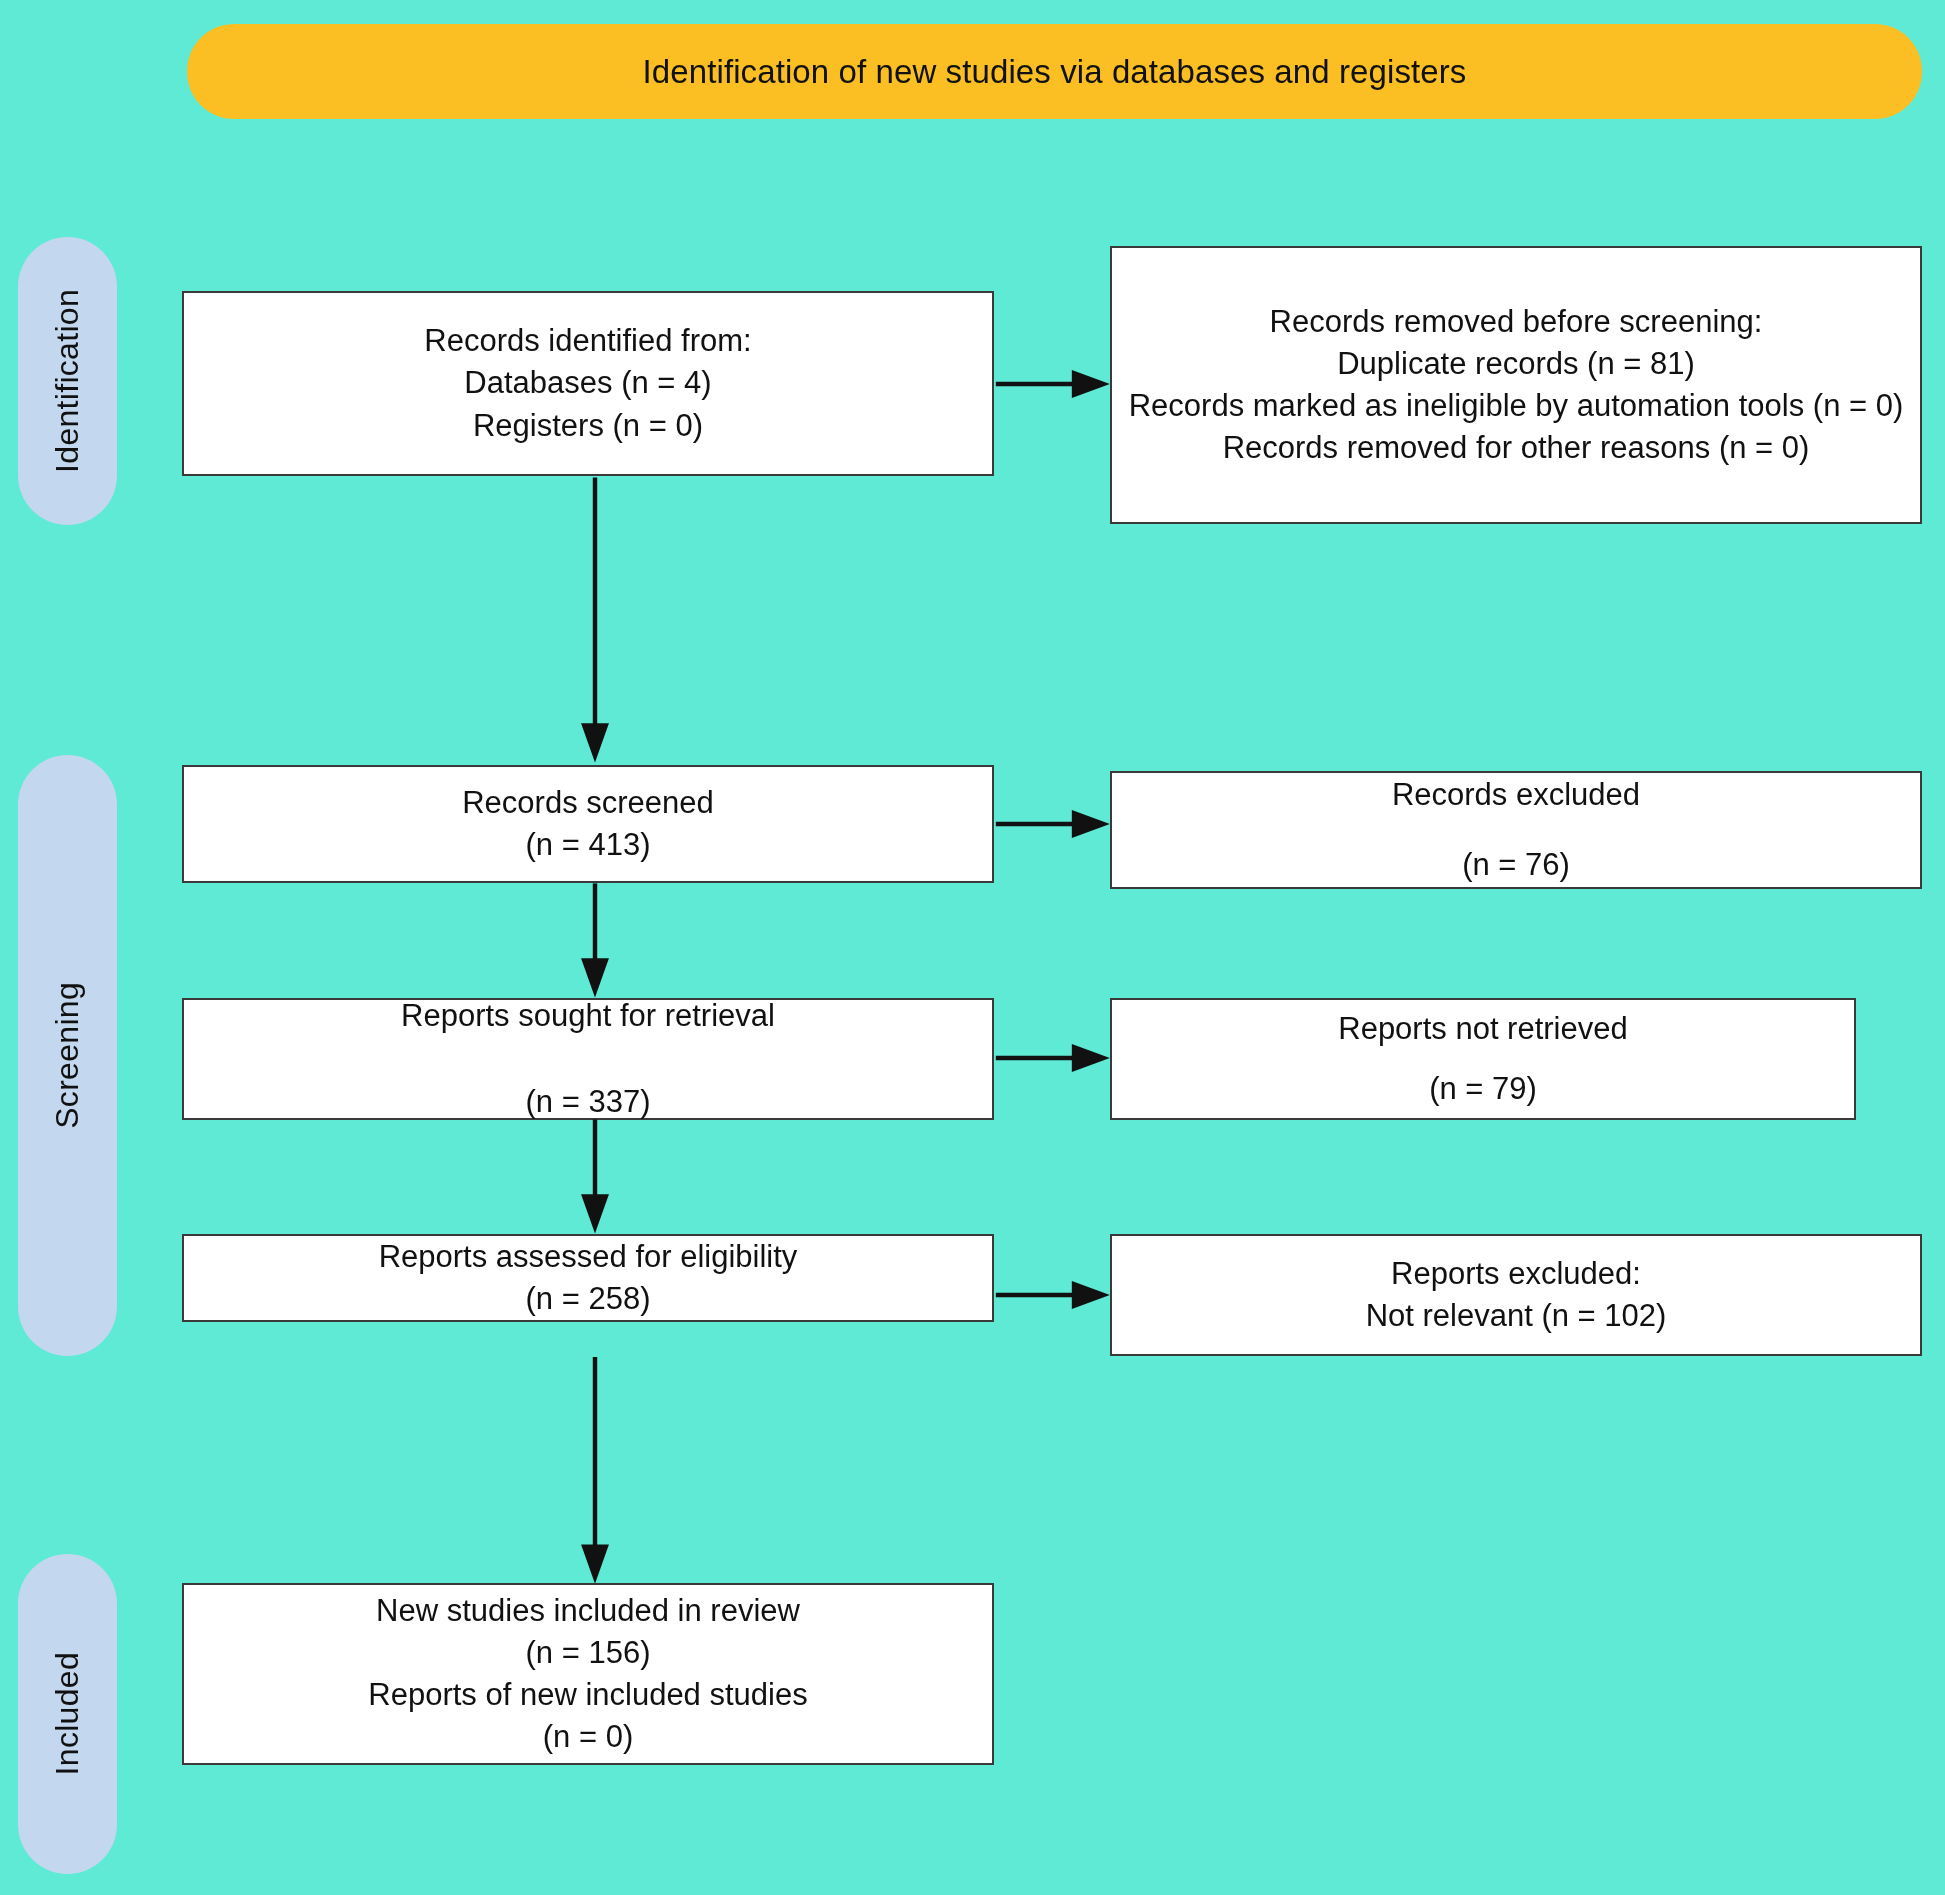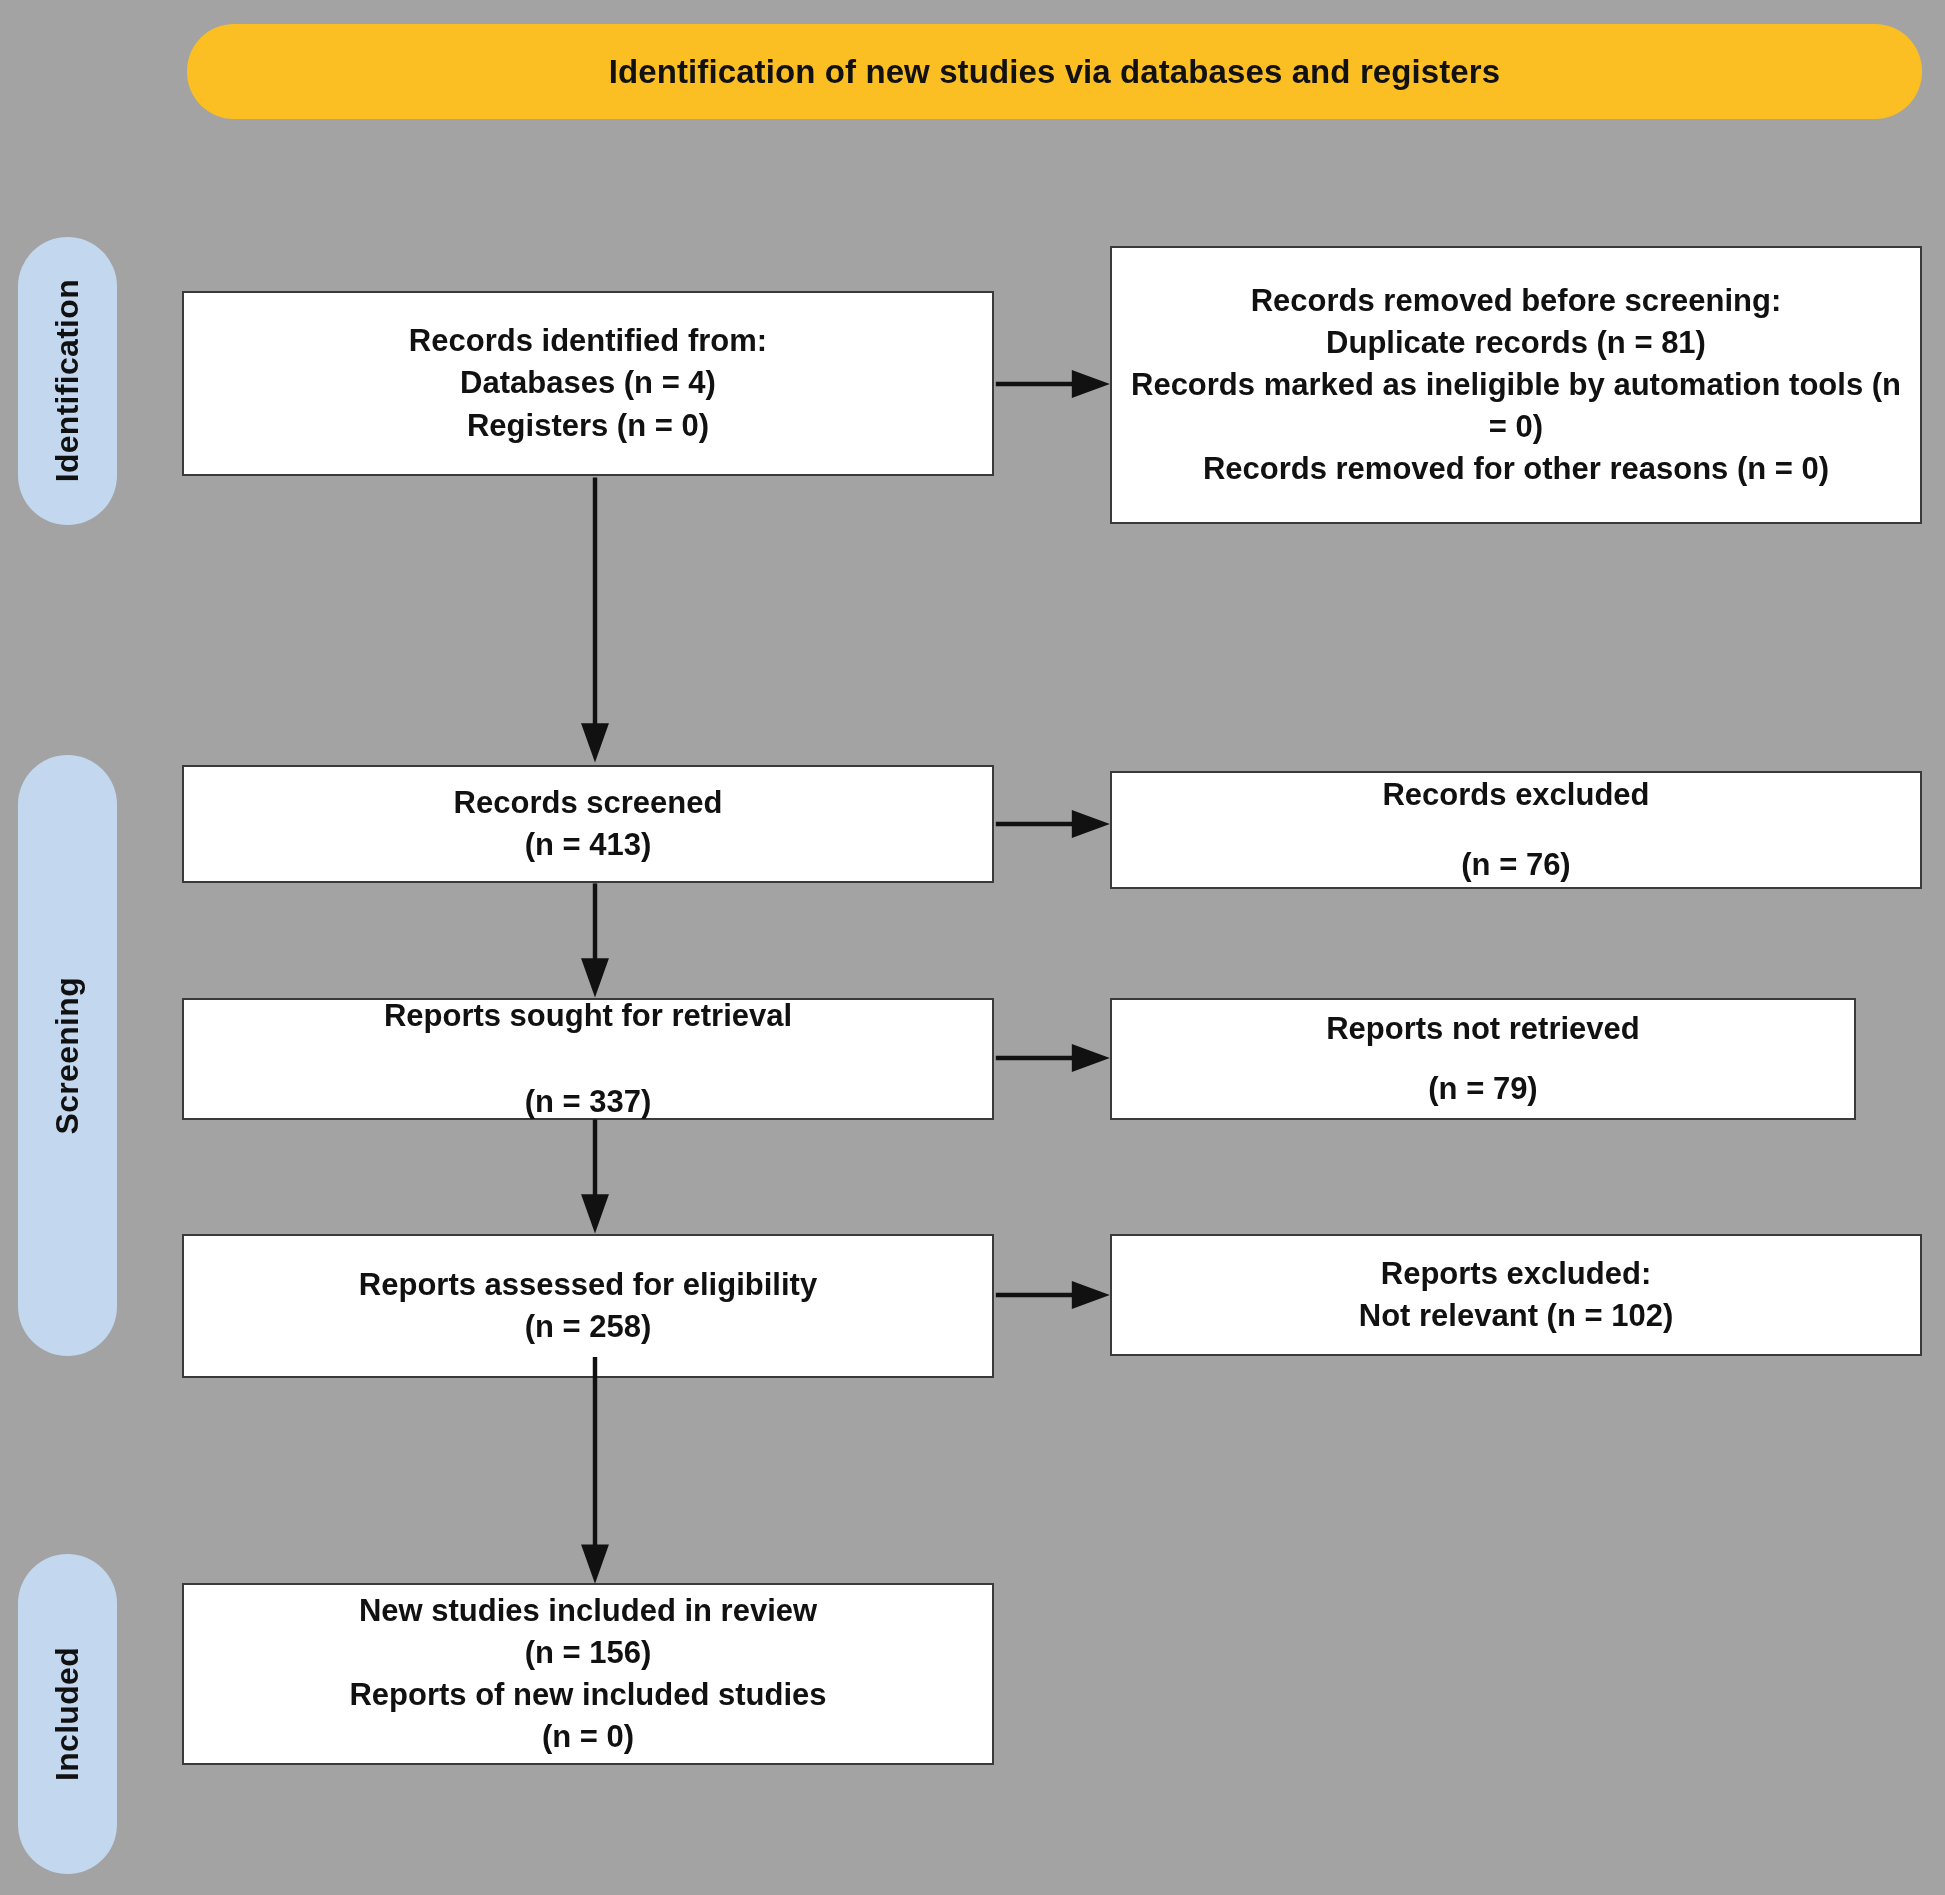--- a/index.html
+++ b/index.html
@@ -7,23 +7,22 @@
     padding: 0;
     background: #ffffff;
   }
   body {
     font-family: "Liberation Sans", sans-serif;
   }
   #page {
     position: relative;
     width: 1946px;
     height: 1895px;
-    background: #a3a3a3;
+    background: #5eead4;
     overflow: hidden;
-    font-weight: bold;
   }
 
   
   .banner {
     position: absolute;
     left: 187px;
     top: 24px;
     width: 1735px;
     height: 95px;
     background: #FBBF24;
@@ -81,21 +80,21 @@
     line-height: 1.36;
     text-align: center;
     white-space: nowrap;
   }
   .box.wrap .line { white-space: normal; text-align: center; }
 
   
   #box-identified { left: 182px; top: 291px;  width: 812px; height: 185px; }
   #box-screened   { left: 182px; top: 765px; width: 812px; height: 118px; }
   #box-sought     { left: 182px; top: 998px; width: 812px; height: 122px; gap: 44px; }
-  #box-assessed   { left: 182px; top: 1234px; width: 812px; height: 144px; }
+  #box-assessed   { left: 182px; top: 1234px; width: 812px; height: 88px; }
   #box-included   { left: 182px; top: 1583px; width: 812px; height: 182px; }
 
   
   #box-removed       { left: 1110px; top: 246px;  width: 812px; height: 278px; }
   #box-excluded-rec  { left: 1110px; top: 771px; width: 812px; height: 118px; gap: 27px; }
   #box-not-retrieved { left: 1110px; top: 998px; width: 746px; height: 122px; gap: 17px; }
   #box-excluded-rep  { left: 1110px; top: 1234px; width: 812px; height: 122px; }
 
   
   .conn {

